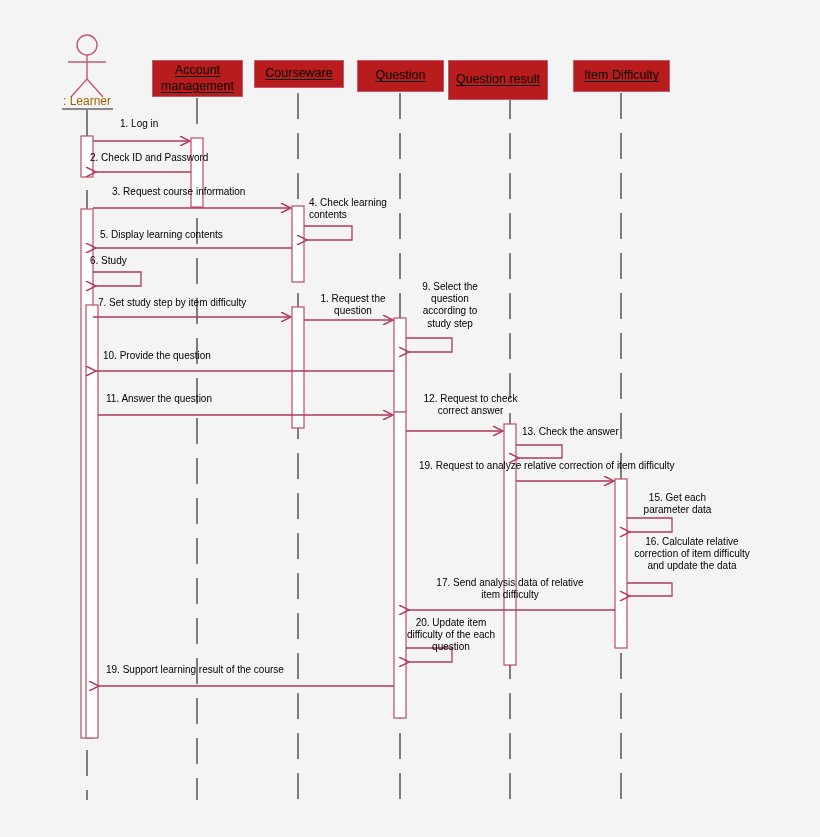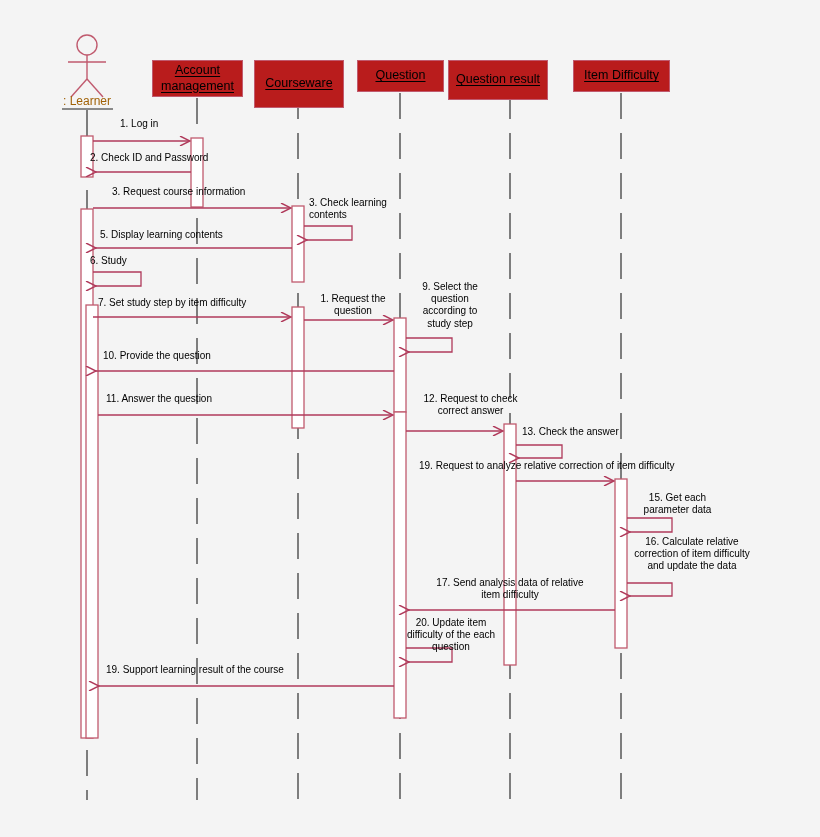--- a/index.html
+++ b/index.html
@@ -144,21 +144,21 @@
     </g>
   </svg>
 
   <div class="lifeline-head" style="left:152px; top:60px; width:91px; height:37px;">
     <span>
       <span>Account</span><br>
       <span>management</span>
     </span>
   </div>
 
-  <div class="lifeline-head" style="left:254px; top:60px; width:90px; height:48px;">
+  <div class="lifeline-head" style="left:254px; top:60px; width:90px; height:28px;">
     <span>Courseware</span>
   </div>
 
   <div class="lifeline-head" style="left:357px; top:60px; width:87px; height:32px;">
     <span>Question</span>
   </div>
 
   <div class="lifeline-head" style="left:448px; top:60px; width:100px; height:40px;">
     <span>Question result</span>
   </div>
@@ -168,21 +168,21 @@
   </div>
 
   <div class="actor-label" style="left:63px; top:94px;">: Learner</div>
 
   <div class="msg-label left" style="left:120px; top:118px;">1. Log in</div>
 
   <div class="msg-label left" style="left:90px; top:152px;">2. Check ID and Password</div>
 
   <div class="msg-label left" style="left:112px; top:186px;">3. Request course information</div>
 
-  <div class="msg-label left" style="left:309px; top:197px; width:95px;">3. Check learning
+  <div class="msg-label left" style="left:309px; top:197px; width:95px;">4. Check learning
 contents</div>
 
   <div class="msg-label left" style="left:100px; top:229px;">5. Display learning contents</div>
 
   <div class="msg-label left" style="left:90px; top:255px;">6. Study</div>
 
   <div class="msg-label left" style="left:98px; top:297px;">7. Set study step by item difficulty</div>
 
   <div class="msg-label center" style="left:305px; top:293px; width:96px;">1. Request the
 question</div>

